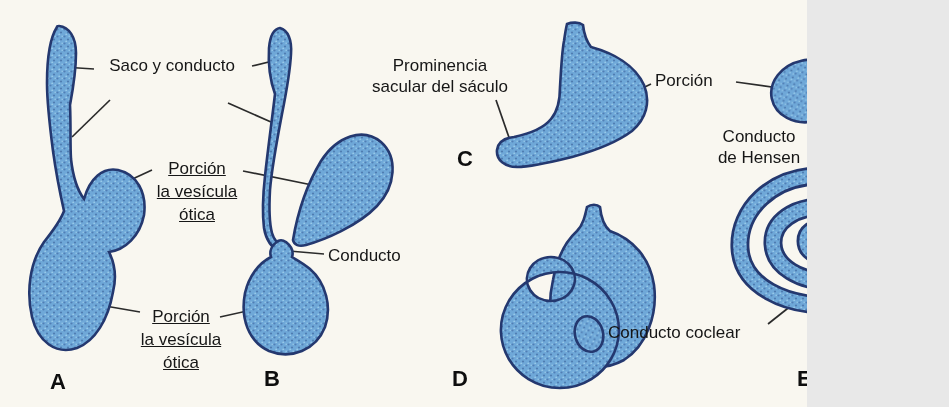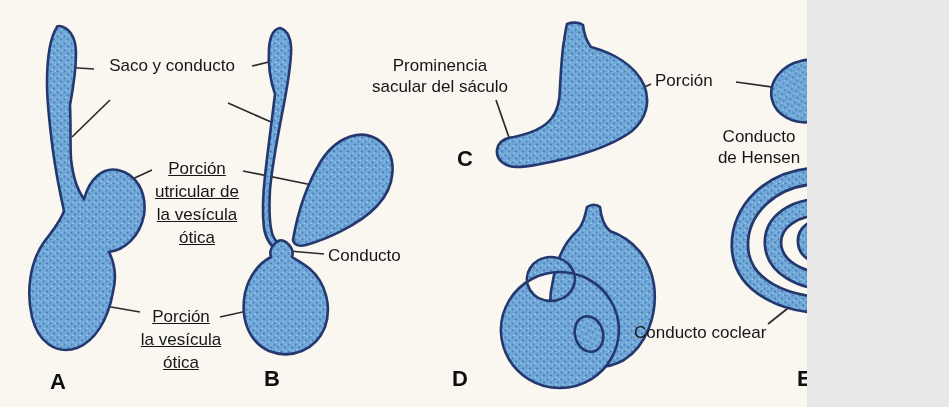--- a/index.html
+++ b/index.html
@@ -79,21 +79,20 @@
       <use href="#etubo" fill="none" stroke="url(#stip)" stroke-width="8" stroke-linecap="round"></use>
     </g>
   </svg>
 
   <div class="lbl center" style="left:77px;top:55px;width:190px;">
     <div>Saco y conducto</div>
   </div>
 
   <div class="lbl center big" style="left:117px;top:157px;width:160px;">
     <div>Porción</div>
-    <div>utricular de</div>
     <div>la vesícula</div>
     <div>ótica</div>
   </div>
 
   <div class="lbl center big" style="left:101px;top:305px;width:160px;">
     <div>Porción</div>
     <div>la vesícula</div>
     <div>ótica</div>
   </div>
 
@@ -108,21 +107,21 @@
 
   <div class="lbl" style="left:655px;top:70px;">
     <div>Porción</div>
   </div>
 
   <div class="lbl center" style="left:700px;top:126px;width:118px;">
     <div>Conducto</div>
     <div>de Hensen</div>
   </div>
 
-  <div class="lbl" style="left:634px;top:322px;">
+  <div class="lbl" style="left:608px;top:322px;">
     <div>Conducto coclear</div>
   </div>
 
   <div class="panel-letter" style="left:50px;top:369px;">A</div>
   <div class="panel-letter" style="left:264px;top:366px;">B</div>
   <div class="panel-letter" style="left:457px;top:146px;">C</div>
   <div class="panel-letter" style="left:452px;top:366px;">D</div>
   <div class="panel-letter" style="left:797px;top:366px;">E</div>
 
 </div>

